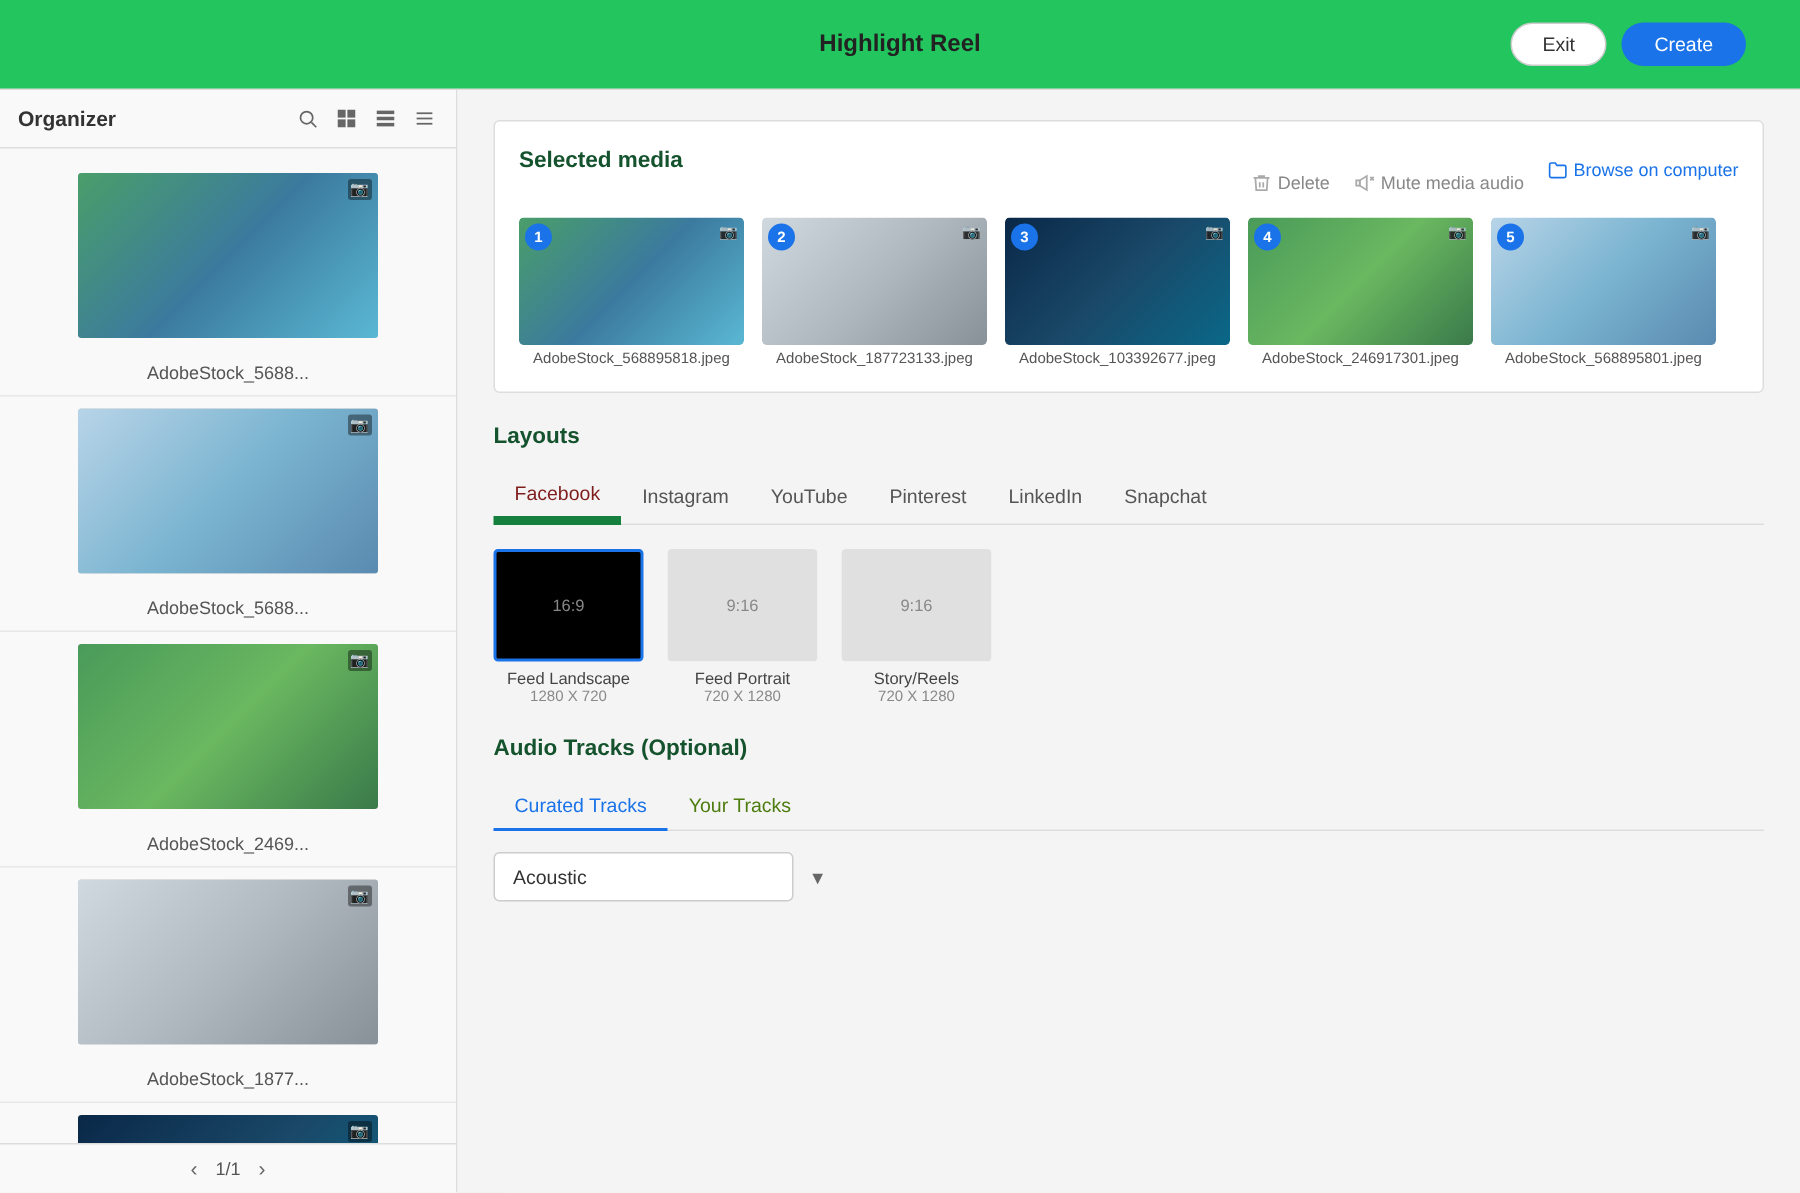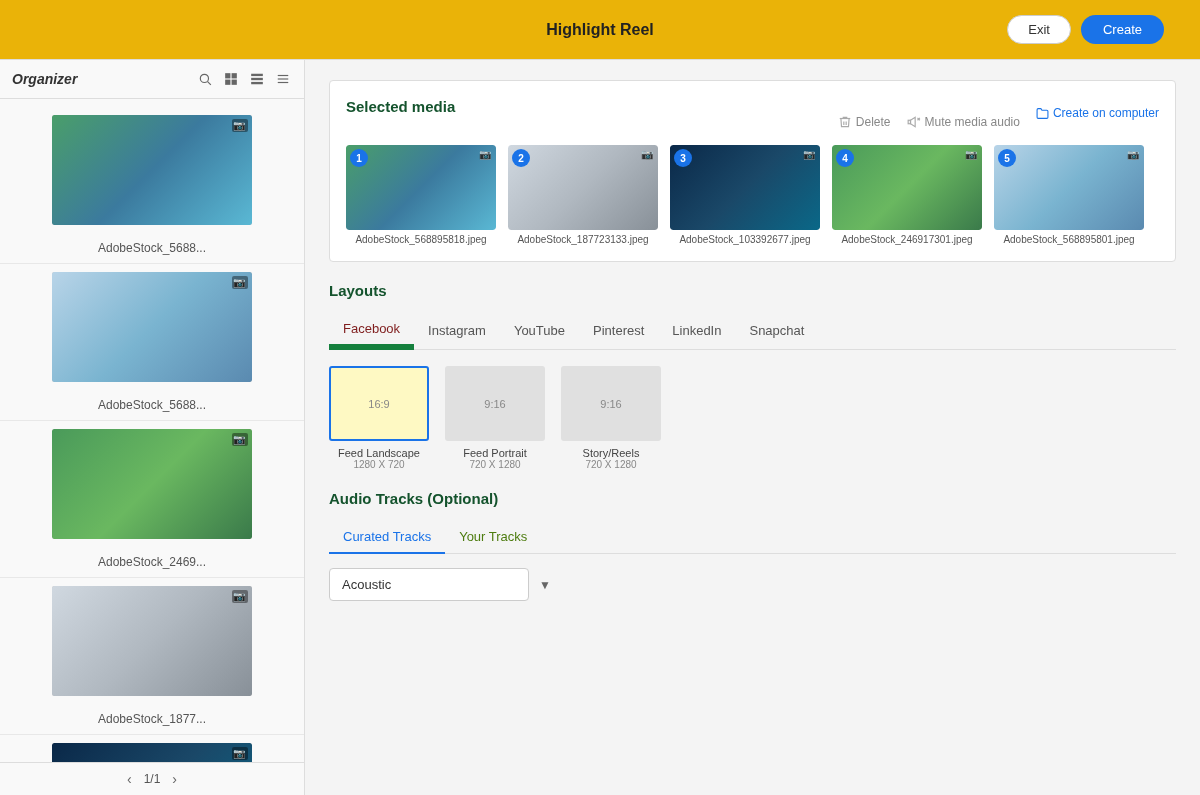--- a/index.html
+++ b/index.html
@@ -8,21 +8,21 @@
       background: #f0f0f0;
       width: 1200px;
       height: 795px;
       overflow: hidden;
       font-size: 12px;
       color: #333;
     }
 
     
     .header {
-      background: #eab308;
+      background: #22c55e;
       border-bottom: 1px solid #ddd;
       height: 60px;
       display: flex;
       align-items: center;
       justify-content: center;
       position: relative;
     }
     .header-title {
       font-size: 16px;
       font-weight: 600;
@@ -74,21 +74,20 @@
       align-items: center;
       justify-content: space-between;
       padding: 10px 12px;
       border-bottom: 1px solid #ddd;
       background: #f9f9f9;
     }
     .sidebar-title {
       font-size: 14px;
       font-weight: 600;
       color: #333;
-      font-style: italic;
     }
     .sidebar-icons {
       display: flex;
       gap: 8px;
       align-items: center;
     }
     .sidebar-icon-btn {
       background: none;
       border: none;
       cursor: pointer;
@@ -300,21 +299,21 @@
       display: flex;
       align-items: center;
       justify-content: center;
       font-size: 11px;
       color: #888;
       font-weight: 500;
       border: 2px solid transparent;
     }
     .layout-card-thumb.selected {
       border-color: #1a73e8;
-      background: #fef9c3;
+      background: #000000;
     }
     .layout-card-name {
       font-size: 11px;
       color: #444;
       margin-top: 6px;
       text-align: center;
     }
     .layout-card-size {
       font-size: 10px;
       color: #888;
@@ -483,21 +482,21 @@
                 <polygon points="6 9 14 4 14 20 6 15"></polygon>
               <line x1="18" y1="9" x2="22" y2="5"></line>
                 <line x1="22" y1="9" x2="18" y2="5"></line>
             </svg>
             <span>Mute media audio</span>
           </button>
           <button class="action-btn-primary">
             <svg width="13" height="13" viewBox="0 0 24 24" fill="none" stroke="#1a73e8" stroke-width="2">
               <path d="M22 19a2 2 0 01-2 2H4a2 2 0 01-2-2V5a2 2 0 012-2h5l2 3h9a2 2 0 012 2z"></path>
             </svg>
-            <span>Create on computer</span>
+            <span>Browse on computer</span>
           </button>
         </div>
       </div>
       <div class="media-grid">
 
       <div class="media-card">
             <div class="media-card-thumb">
               <div style="width: 100%; height: 100%; background: linear-gradient(135deg, rgb(74, 158, 106) 0%, rgb(59, 122, 158) 50%, rgb(90, 184, 212) 100%); border-radius: 3px;"></div>
               <span class="media-card-num">1</span>
               <span class="media-card-icon">📷</span>

